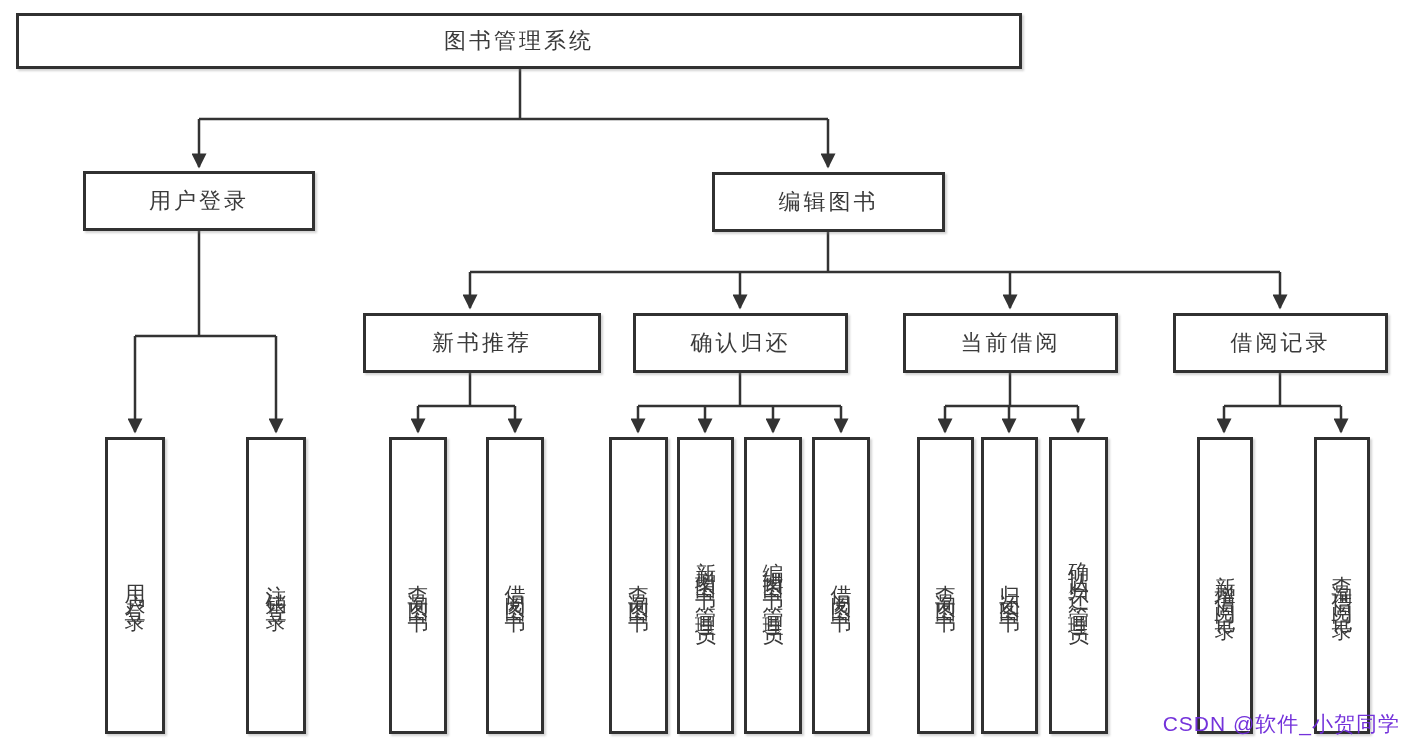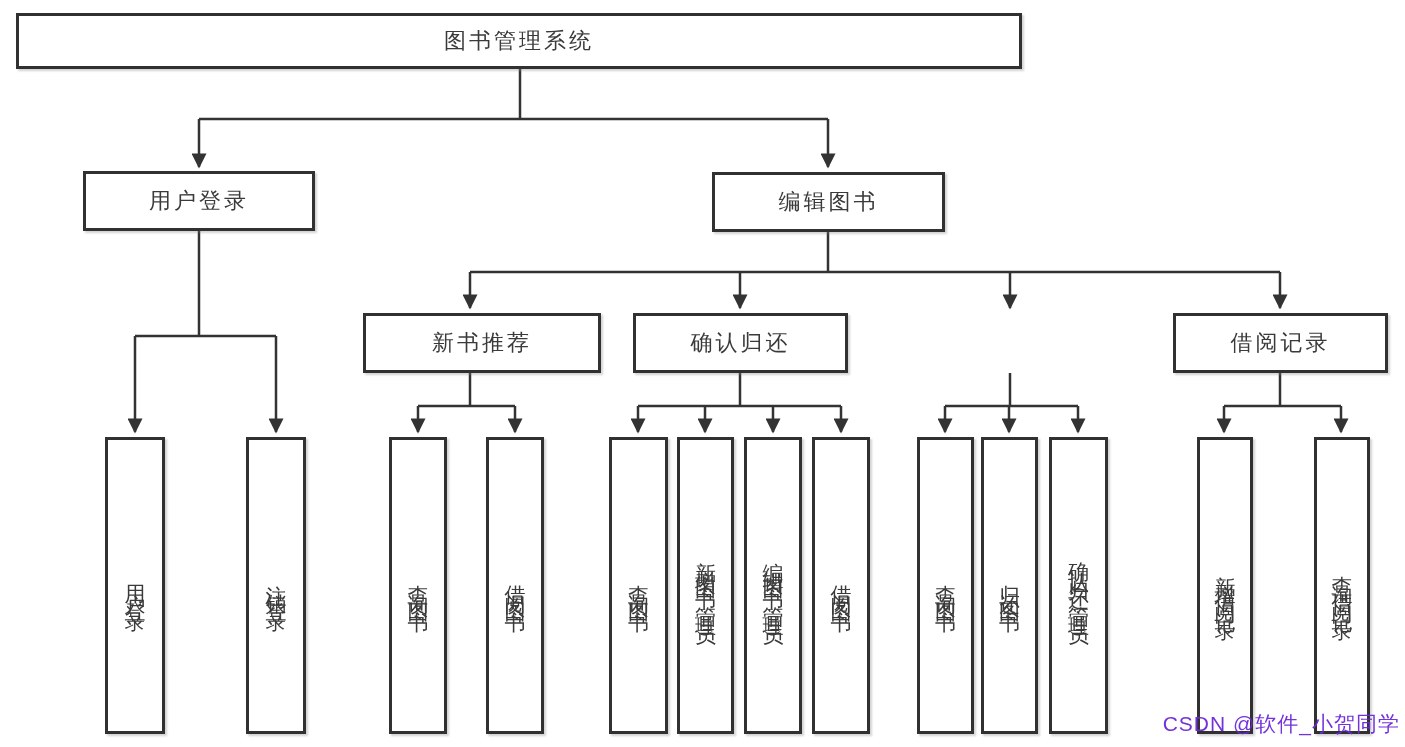--- a/index.html
+++ b/index.html
@@ -109,20 +109,23 @@
   <div class="node" style="left:712px;top:172px;width:233px;height:60px">
     <span class="label">编辑图书</span>
   </div>
 
   <div class="node" style="left:363px;top:313px;width:238px;height:60px">
     <span class="label">新书推荐</span>
   </div>
   <div class="node" style="left:633px;top:313px;width:215px;height:60px">
     <span class="label">确认归还</span>
   </div>
+  <div class="node" style="left:903px;top:313px;width:215px;height:60px">
+    <span class="label">当前借阅</span>
+  </div>
   <div class="node" style="left:1173px;top:313px;width:215px;height:60px">
     <span class="label">借阅记录</span>
   </div>
 
   <div class="node leaf" style="left:105px;top:437px;width:60px;height:297px">
     <span class="label">用户登录</span>
   </div>
   <div class="node leaf" style="left:246px;top:437px;width:60px;height:297px">
     <span class="label">注销登录</span>
   </div>

